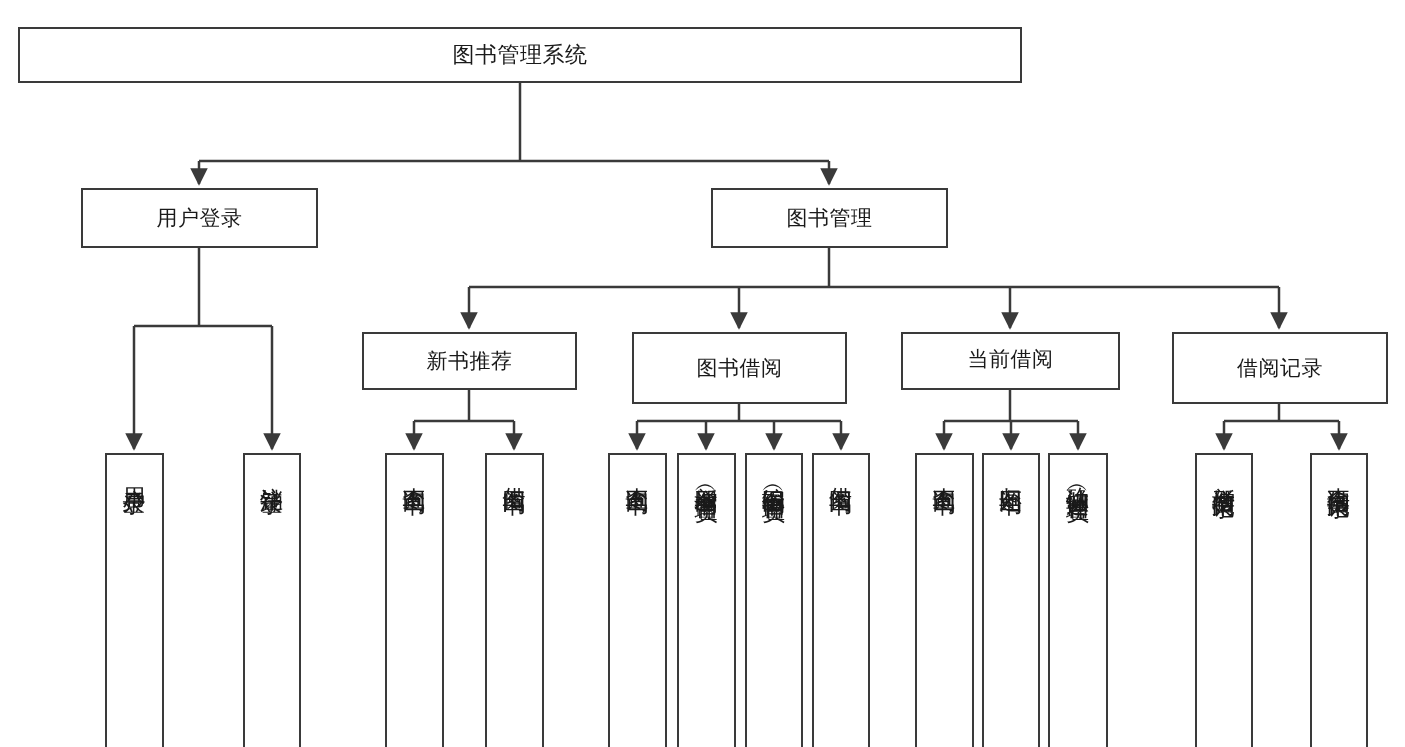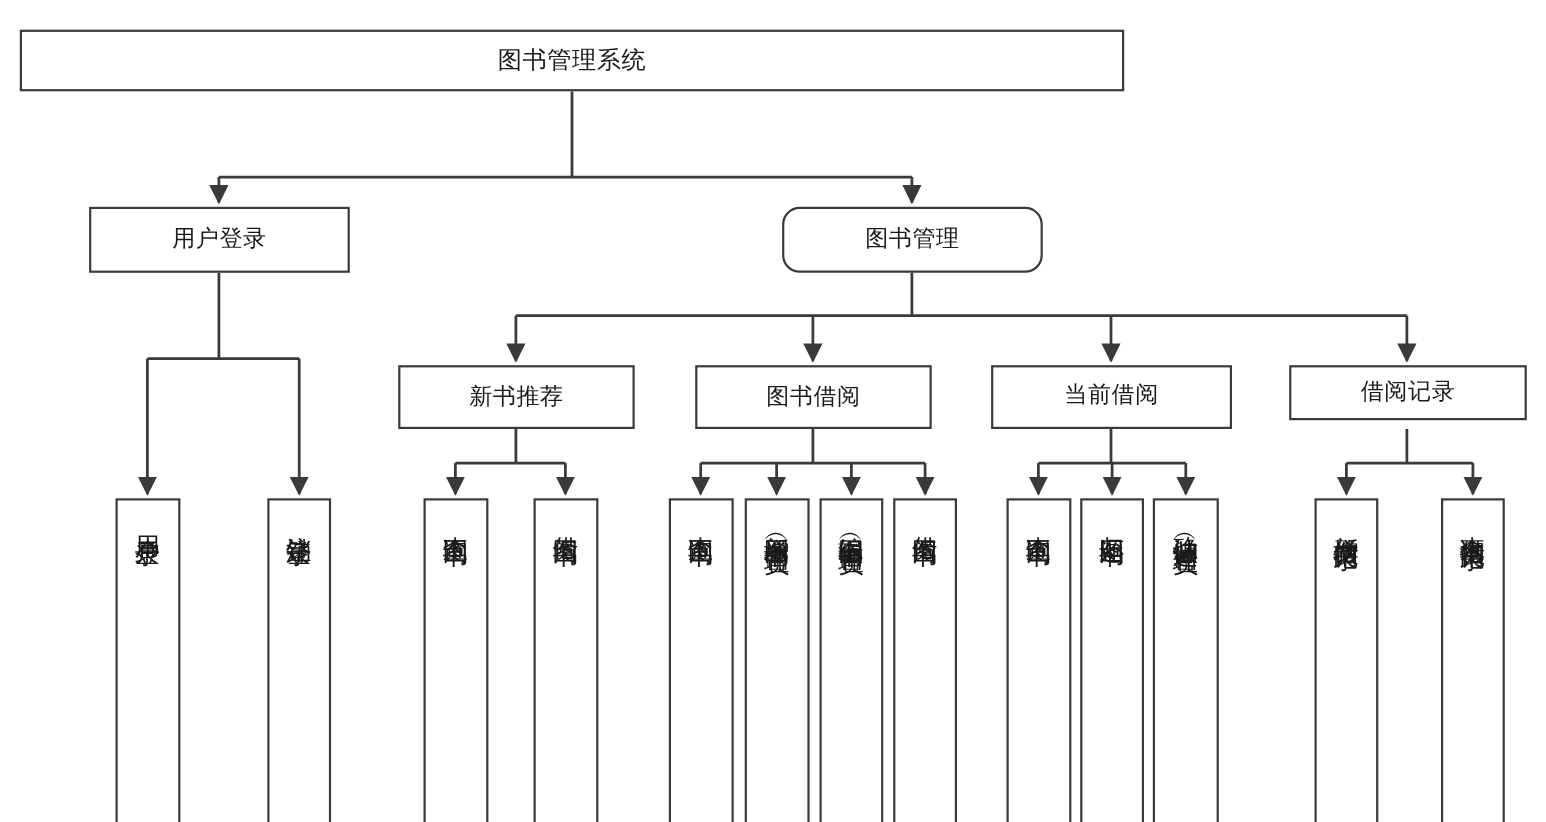--- a/index.html
+++ b/index.html
@@ -126,33 +126,33 @@
     </g>
   </svg>
 
   <div id="nodes">
       <div class="node horiz title" style="left: 18px; top: 11px; width: 1004px; height: 56px;">
         <span class="label">图书管理系统</span>
       </div>
       <div class="node horiz" style="left: 81px; top: 172px; width: 237px; height: 60px;">
         <span class="label">用户登录</span>
       </div>
-      <div class="node horiz" style="left: 711px; top: 172px; width: 237px; height: 60px; border-radius: 16px;">
+      <div class="node horiz" style="left: 711px; top: 172px; width: 237px; height: 60px;">
         <span class="label">图书管理</span>
       </div>
       <div class="node horiz" style="left: 362px; top: 316px; width: 215px; height: 58px; justify-content: center;">
         <span class="label">新书推荐</span>
       </div>
-      <div class="node horiz" style="left: 632px; top: 316px; width: 215px; height: 58px;">
+      <div class="node horiz" style="left: 632px; top: 316px; width: 215px; height: 72px;">
         <span class="label">图书借阅</span>
       </div>
       <div class="node horiz" style="left: 901px; top: 316px; width: 219px; height: 58px; font-family: Liberation Mono, monospace;">
         <span class="label">当前借阅</span>
       </div>
-      <div class="node horiz" style="left: 1172px; top: 316px; width: 216px; height: 50px;">
+      <div class="node horiz" style="left: 1172px; top: 316px; width: 216px; height: 72px;">
         <span class="label">借阅记录</span>
       </div>
       <div class="node vert" style="left: 105px; top: 437px; width: 59px; height: 297px;">
         <span class="label">用户登录</span>
       </div>
       <div class="node vert" style="left: 243px; top: 437px; width: 58px; height: 297px;">
         <span class="label">注销登录</span>
       </div>
       <div class="node vert" style="left: 385px; top: 437px; width: 59px; height: 297px;">
         <span class="label">查询图书</span>

